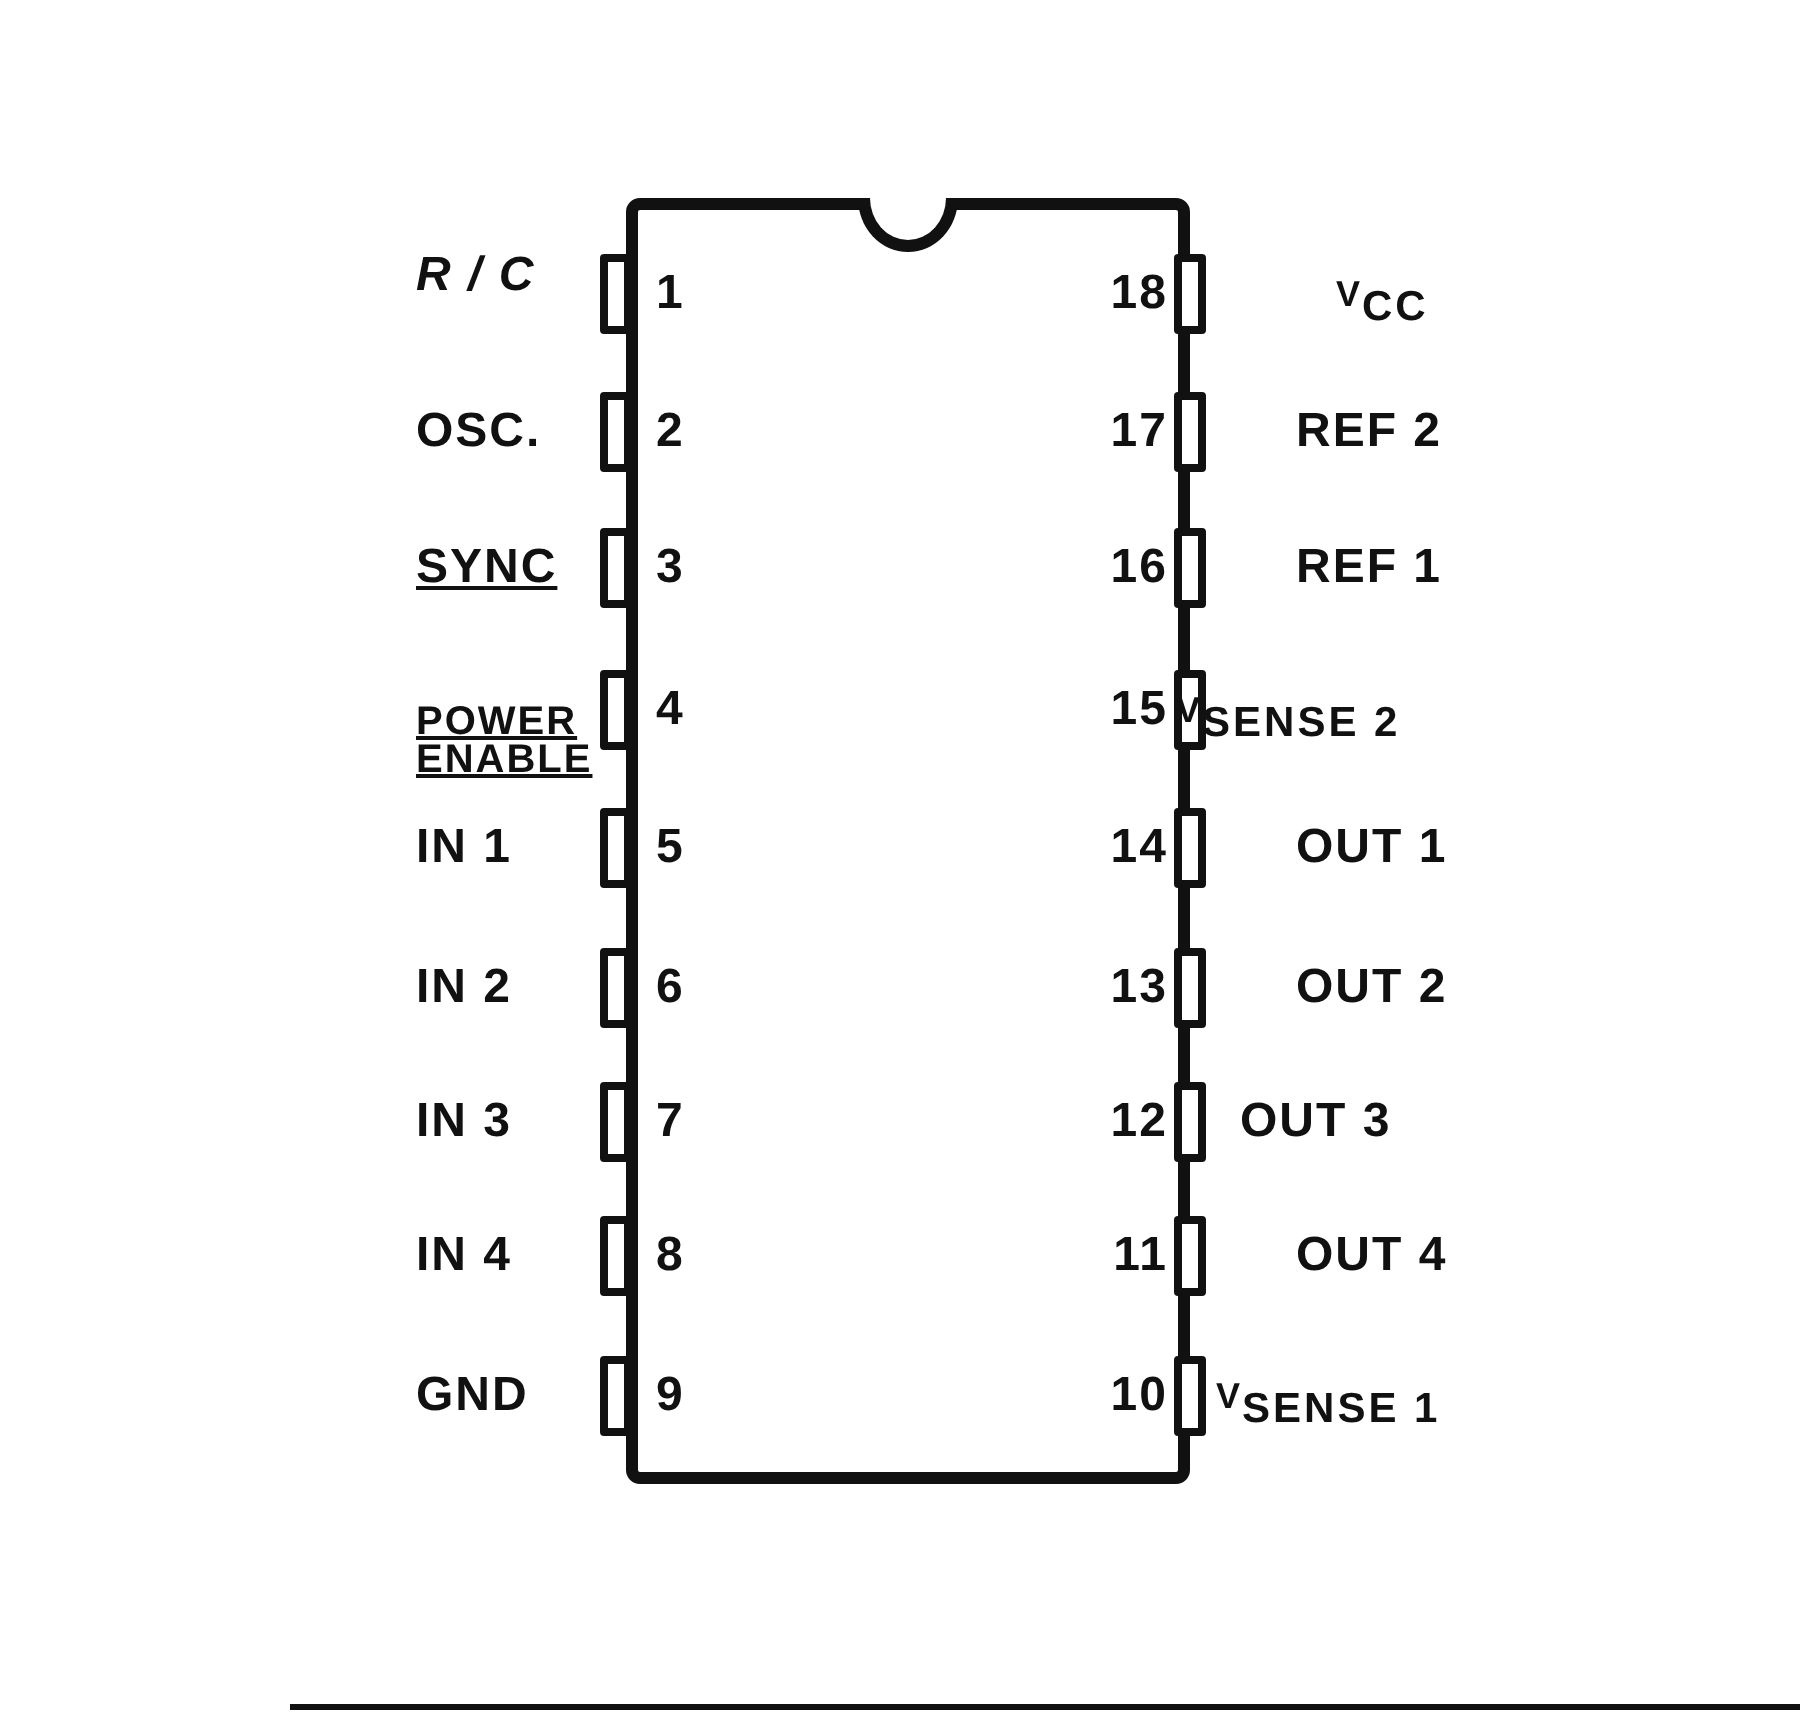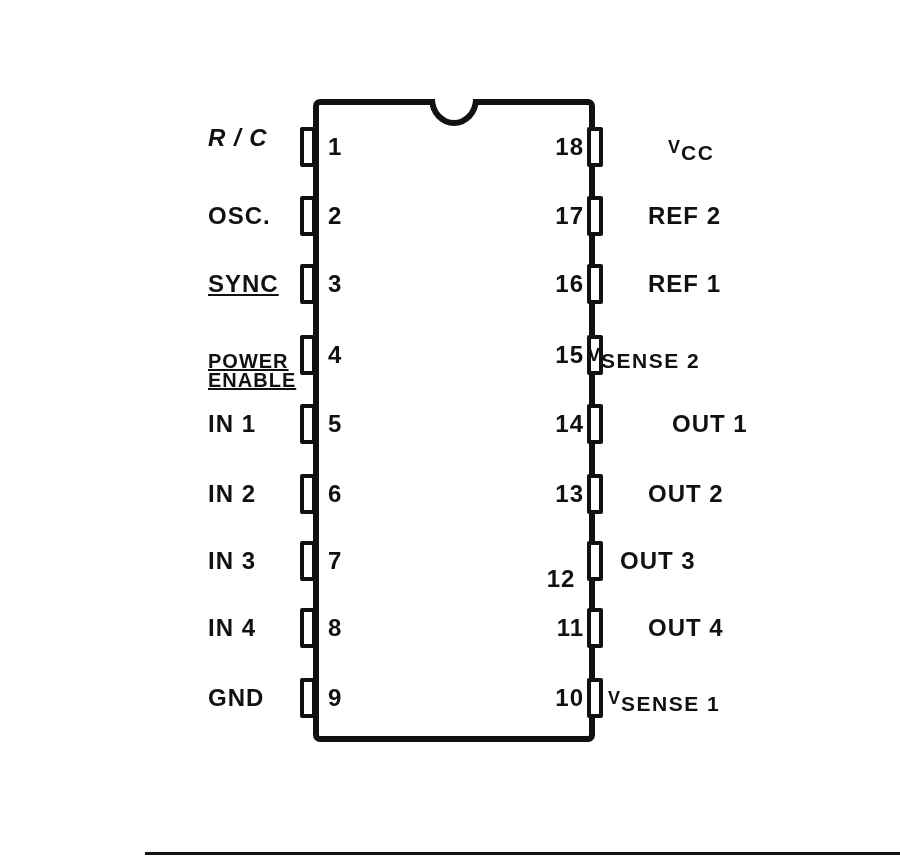--- a/index.html
+++ b/index.html
@@ -83,26 +83,26 @@
       <div class="pin-number num-right" style="top: 202px;">17</div>
       <div class="pin-label" style="top: 202px; left: 648px;"><span>REF 2</span></div>
       <div class="pad pad-right" style="top: 264px;"></div>
       <div class="pin-number num-right" style="top: 270px;">16</div>
       <div class="pin-label" style="top: 270px; left: 648px;"><span>REF 1</span></div>
       <div class="pad pad-right" style="top: 335px;"></div>
       <div class="pin-number num-right" style="top: 341px;">15</div>
       <div class="pin-label" style="top: 341px; left: 588px;"><span class="v-prefix">V</span><span class="v-sub">SENSE 2</span></div>
       <div class="pad pad-right" style="top: 404px;"></div>
       <div class="pin-number num-right" style="top: 410px;">14</div>
-      <div class="pin-label" style="top: 410px; left: 648px; margin-left: 24px;"><span>OUT 1</span></div>
+      <div class="pin-label" style="top: 410px; left: 648px;"><span>OUT 1</span></div>
       <div class="pad pad-right" style="top: 474px;"></div>
       <div class="pin-number num-right" style="top: 480px;">13</div>
       <div class="pin-label" style="top: 480px; left: 648px;"><span>OUT 2</span></div>
       <div class="pad pad-right" style="top: 541px;"></div>
-      <div class="pin-number num-right" style="top: 565px; text-align: center;">12</div>
+      <div class="pin-number num-right" style="top: 547px;">12</div>
       <div class="pin-label" style="top: 547px; left: 620px;"><span>OUT 3</span></div>
       <div class="pad pad-right" style="top: 608px;"></div>
       <div class="pin-number num-right" style="top: 614px;">11</div>
       <div class="pin-label" style="top: 614px; left: 648px;"><span>OUT 4</span></div>
       <div class="pad pad-right" style="top: 678px;"></div>
       <div class="pin-number num-right" style="top: 684px;">10</div>
       <div class="pin-label" style="top: 684px; left: 608px;"><span class="v-prefix">V</span><span class="v-sub">SENSE 1</span></div>
     </div>
   <div class="bottom-rule"></div>
 </div>

